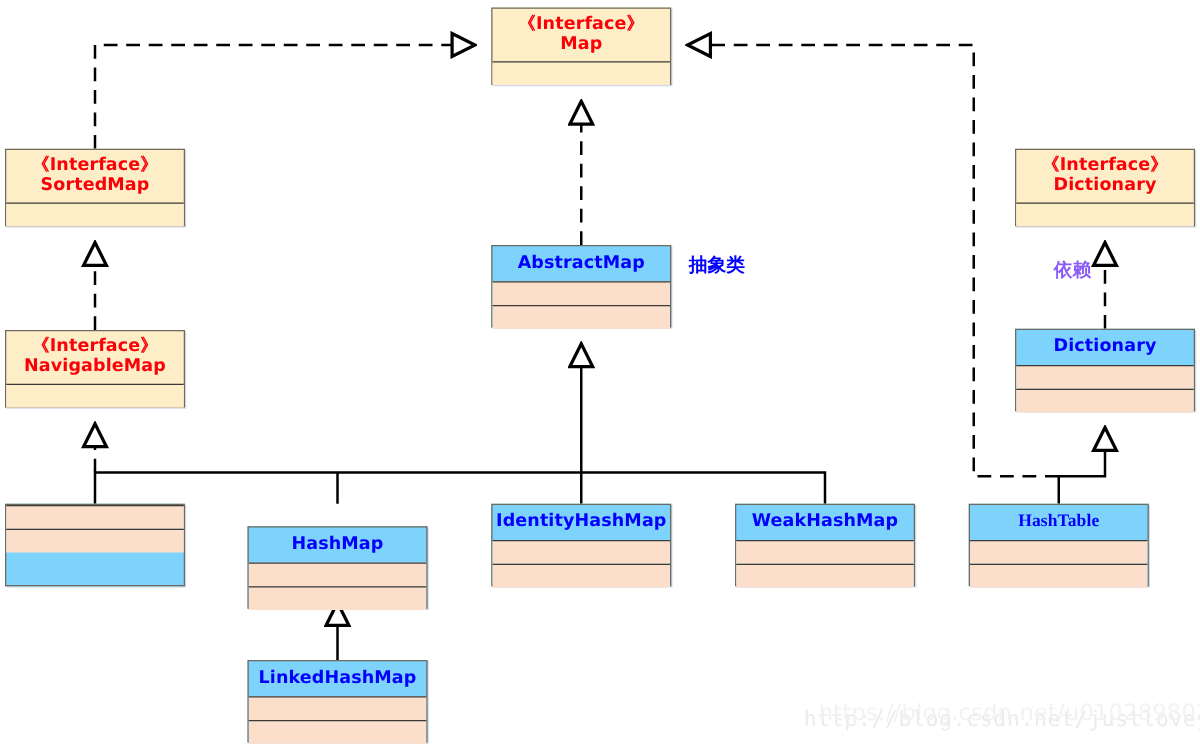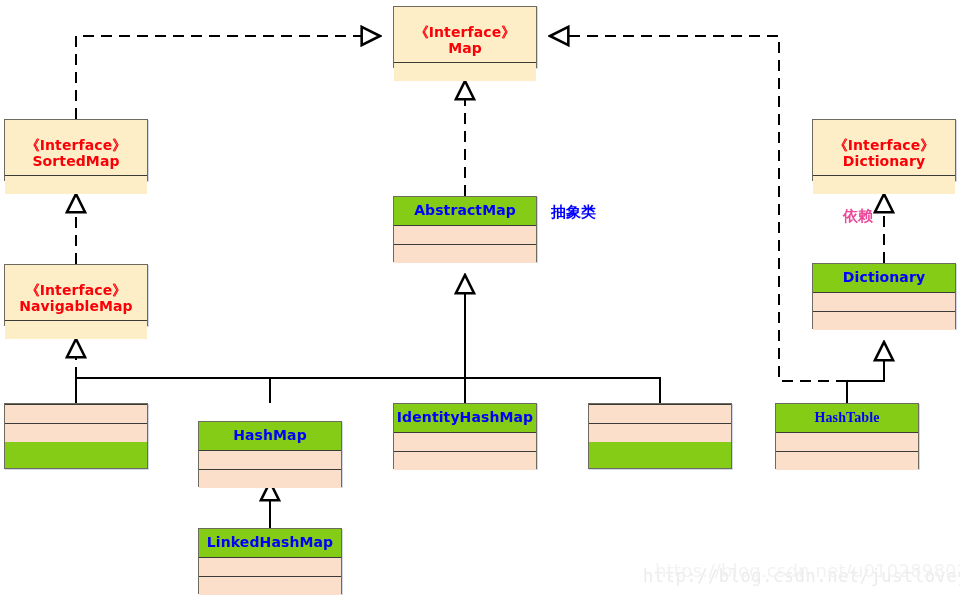--- a/index.html
+++ b/index.html
@@ -47,46 +47,45 @@
     border-top: 1px solid #3a3a36;
   }
 
   
   .iface {
     background: #fdeec8;
   }
   .iface .hdr {
     color: #fb0007;
     font-size: 14px;
-    margin-top: 13px;
   }
   .iface .stereo { display: block; font-size: 14px; }
   .iface .nm { display: block; font-size: 14px; }
   .iface .compartment { background: #fdeec8; }
 
   
   .cls {
-    background: #84cc16;
+    background: #7dd3fc;
   }
   .cls .hdr {
     color: #0100fe;
     font-size: 14px;
   }
   .cls .compartment { background: #fbdfcb; }
 
   
   .annot {
     position: absolute;
     font-weight: bold;
     font-size: 15px;
     white-space: nowrap;
     z-index: 6;
   }
   .annot.blue { color: #0100fe; }
-  .annot.red  { color: #ec4899; }
+  .annot.red  { color: #8b5cf6; }
 
   
   .watermark {
     position: absolute;
     white-space: nowrap;
     z-index: 2;
     pointer-events: none;
   }
   .wm-a {
     left: 643px; top: 566px;
@@ -207,20 +206,23 @@
 
   <div class="uml-box cls" style="left:393px; top:403px; width:144px; height:66px;">
     <div class="hdr" style="height:28px;text-align:center;">
       <span class="nm">IdentityHashMap</span>
     </div>
     <div class="compartment" style="height:19px;"></div>
     <div class="compartment" style="height:19px;"></div>
   </div>
 
   <div class="uml-box cls" style="left:588px; top:403px; width:144px; height:66px;">
+    <div class="hdr" style="height:28px;">
+      <span class="nm">WeakHashMap</span>
+    </div>
     <div class="compartment" style="height:19px;"></div>
     <div class="compartment" style="height:19px;"></div>
   </div>
 
   <div class="uml-box cls" style="left:775px; top:403px; width:144px; height:66px;font-family:Liberation Serif, serif;">
     <div class="hdr" style="height:28px;">
       <span class="nm">HashTable</span>
     </div>
     <div class="compartment" style="height:19px;"></div>
     <div class="compartment" style="height:19px;"></div>

